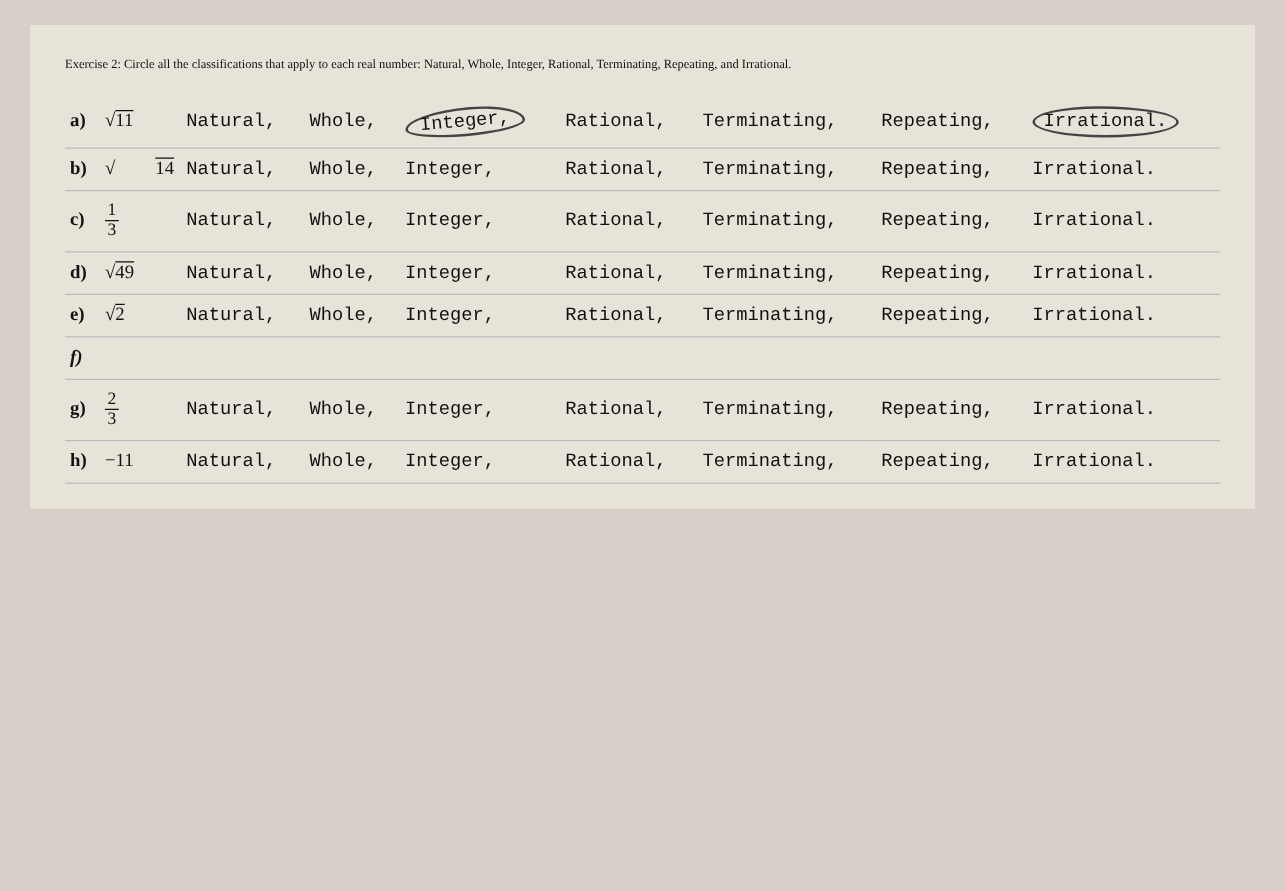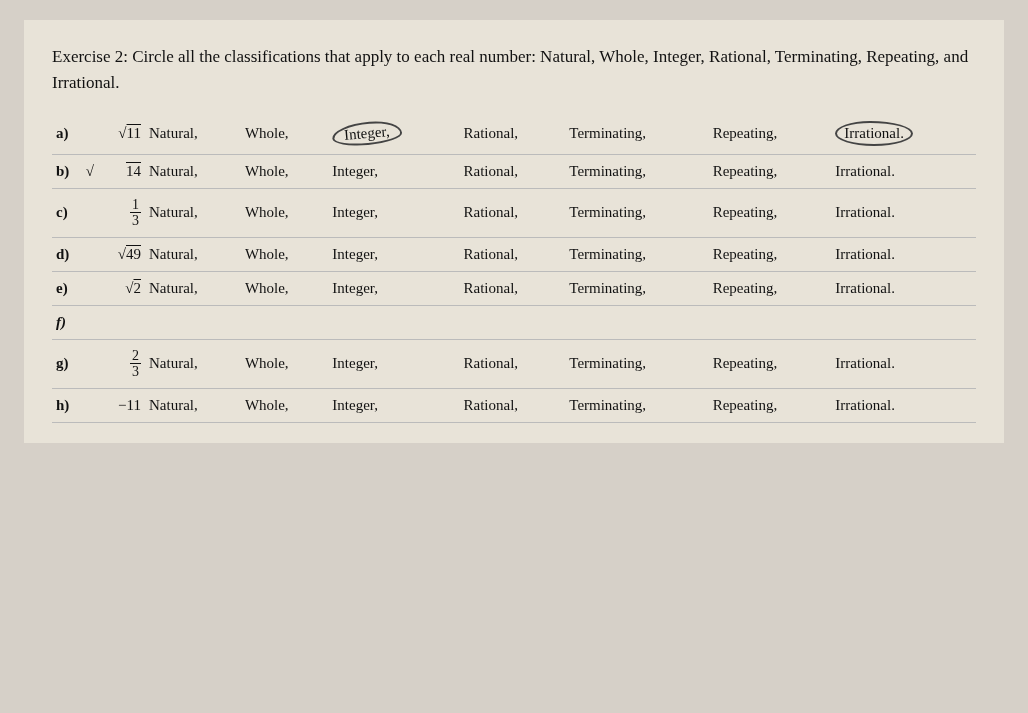--- a/index.html
+++ b/index.html
@@ -16,21 +16,21 @@
     }
 
     .page {
       background: #e8e3d8;
       width: 980px;
       padding: 24px 28px 20px 28px;
       position: relative;
     }
 
     .instructions {
-      font-size: 17px;
+      font-size: 10px;
       line-height: 1.5;
       margin-bottom: 22px;
       color: #111;
       font-family: Liberation Serif, serif;
     }
 
     .instructions strong {
       font-weight: normal;
     }
 
@@ -54,30 +54,31 @@
     .row-label {
       font-size: 15px;
       font-weight: bold;
       width: 28px;
       padding-right: 2px;
       vertical-align: middle;
     }
 
     .number-cell {
       width: 65px;
-      text-align: right;
+      text-align: left;
       font-size: 15px;
       vertical-align: middle;
     }
 
     .classification-cell {
       font-size: 15px;
       padding: 4px 8px;
       vertical-align: middle;
       position: relative;
+      font-family: Liberation Mono, monospace;
     }
 
     
     .circle-integer-a {
       display: inline-block;
       border: 2.5px solid #444;
       border-radius: 55% 45% 50% 50% / 60% 60% 40% 40%;
       padding: 1px 10px;
       transform: rotate(-5deg);
     }

